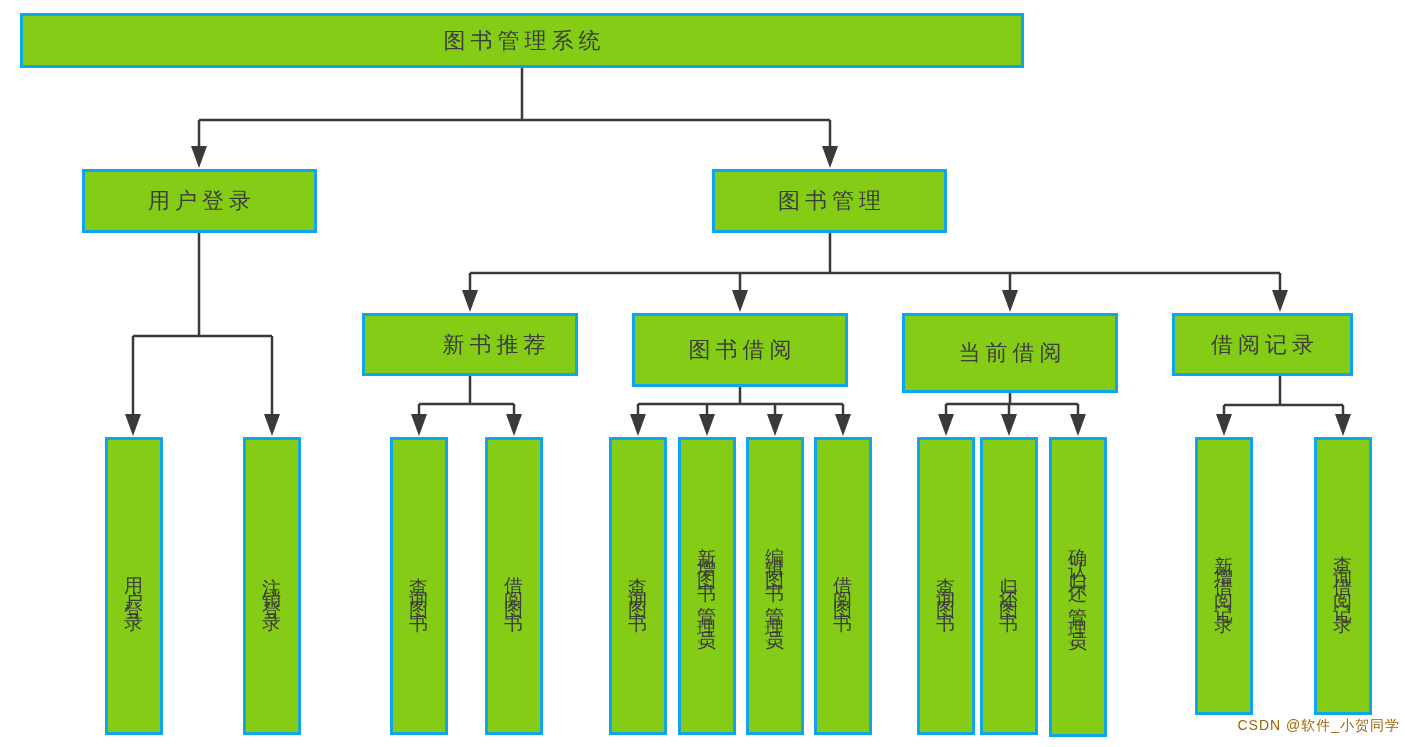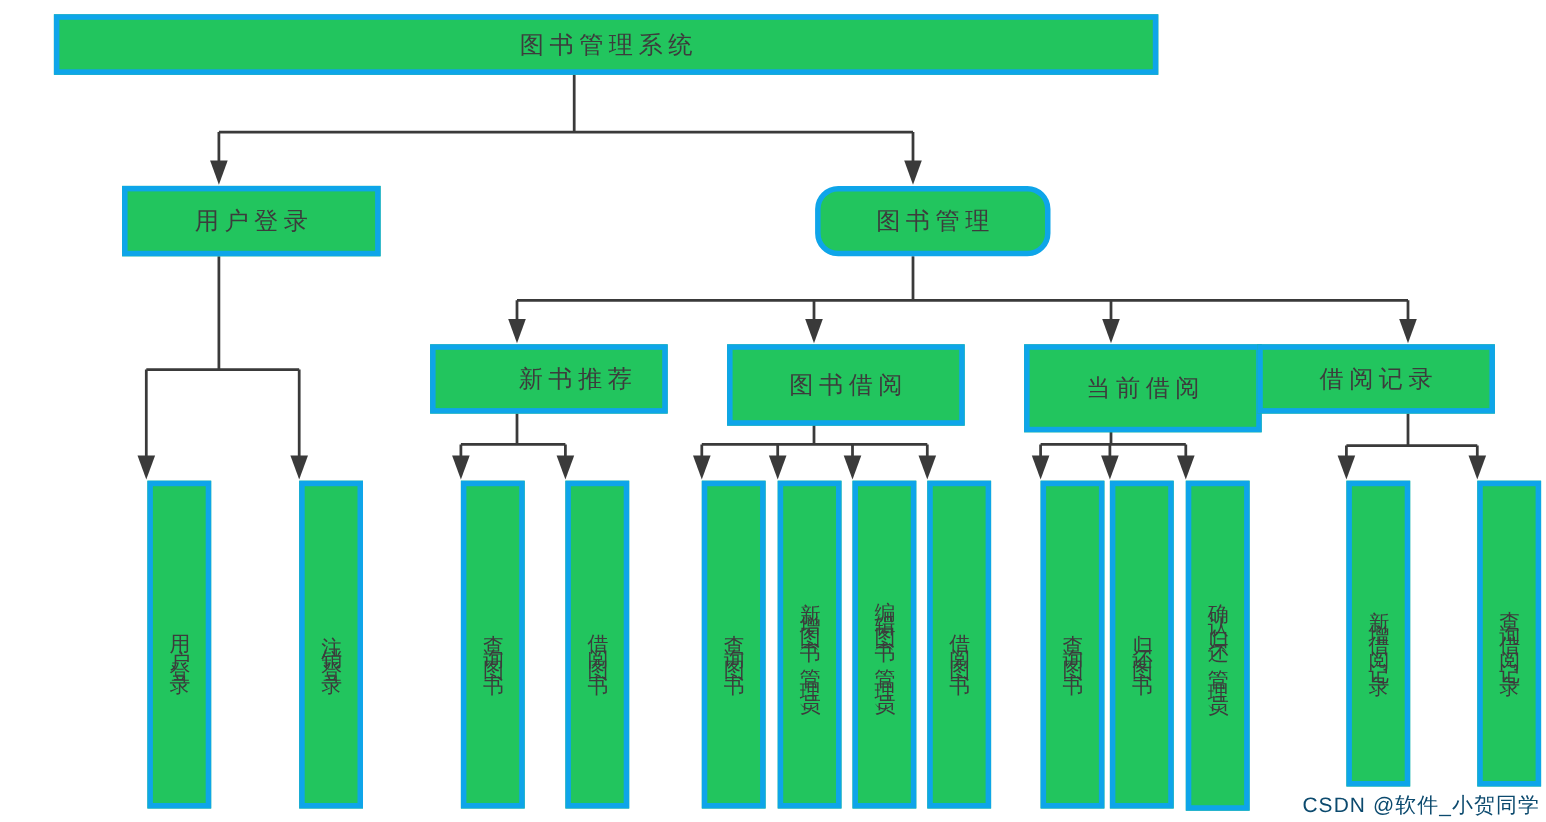--- a/index.html
+++ b/index.html
@@ -14,47 +14,46 @@
   }
   .connectors {
     position: absolute;
     left: 0; top: 0;
     width: 1405px; height: 747px;
     pointer-events: none;
   }
   .node {
     position: absolute;
     box-sizing: border-box;
-    background: #22c55e;
-    border: 5px solid #0ea5e9;
+    background: #84cc16;
+    border: 3px solid #0ea5e9;
     display: flex;
     align-items: center;
     justify-content: center;
     color: #3c3c3c;
-    margin-left: 29px;
   }
   .h-node {
     font-size: 22px;
     letter-spacing: 5px;
     text-indent: 5px;
     white-space: nowrap;
   }
   .v-node {
     writing-mode: vertical-rl;
     text-orientation: mixed;
     font-size: 19px;
     letter-spacing: 12px;
     line-height: 1;
   }
   .watermark {
     position: absolute;
     right: 5px;
-    bottom: 2px;
-    font-size: 19px;
-    color: #0c4a6e;
+    bottom: 12px;
+    font-size: 14px;
+    color: #a16207;
     letter-spacing: 1px;
     white-space: nowrap;
   }
 </style>
 </head>
 <body>
 
 <div class="stage">
 
   <svg class="connectors" viewBox="0 0 1405 747" xmlns="http://www.w3.org/2000/svg">
@@ -89,26 +88,26 @@
     <polygon points="1070,414 1086,414 1078,436" fill="#3a3a3a"></polygon>
 
     <path d="M1280 376 V405 M1224 405 H1343 M1224 405 V416 M1343 405 V416" fill="none" stroke="#3a3a3a" stroke-width="2.5"></path>
     <polygon points="1216,414 1232,414 1224,436" fill="#3a3a3a"></polygon>
     <polygon points="1335,414 1351,414 1343,436" fill="#3a3a3a"></polygon>
   </svg>
 
   <div class="node h-node" style="left:20px; top:13px; width:1004px; height:55px;">图书管理系统</div>
 
   <div class="node h-node" style="left:82px; top:169px; width:235px; height:64px;">用户登录</div>
-  <div class="node h-node" style="left:712px; top:169px; width:214px; height:64px;border-radius:21px;">图书管理</div>
+  <div class="node h-node" style="left:712px; top:169px; width:235px; height:64px;">图书管理</div>
 
   <div class="node h-node" style="left:362px; top:313px; width:216px; height:63px;padding-left:48px;">新书推荐</div>
   <div class="node h-node" style="left:632px; top:313px; width:216px; height:74px;">图书借阅</div>
   <div class="node h-node" style="left:902px; top:313px; width:216px; height:80px;">当前借阅</div>
-  <div class="node h-node" style="left:1114px; top:313px; width:216px; height:63px;">借阅记录</div>
+  <div class="node h-node" style="left:1172px; top:313px; width:181px; height:63px;">借阅记录</div>
 
   <div class="node v-node" style="left:105px; top:437px; width:58px; height:298px;">用户登录</div>
   <div class="node v-node" style="left:243px; top:437px; width:58px; height:298px;">注销登录</div>
 
   <div class="node v-node" style="left:390px; top:437px; width:58px; height:298px;">查询图书</div>
   <div class="node v-node" style="left:485px; top:437px; width:58px; height:298px;">借阅图书</div>
 
   <div class="node v-node" style="left:609px; top:437px; width:58px; height:298px;">查询图书</div>
   <div class="node v-node" style="left:678px; top:437px; width:58px; height:298px;">新增图书（管理员）</div>
   <div class="node v-node" style="left:746px; top:437px; width:58px; height:298px;">编辑图书（管理员）</div>

